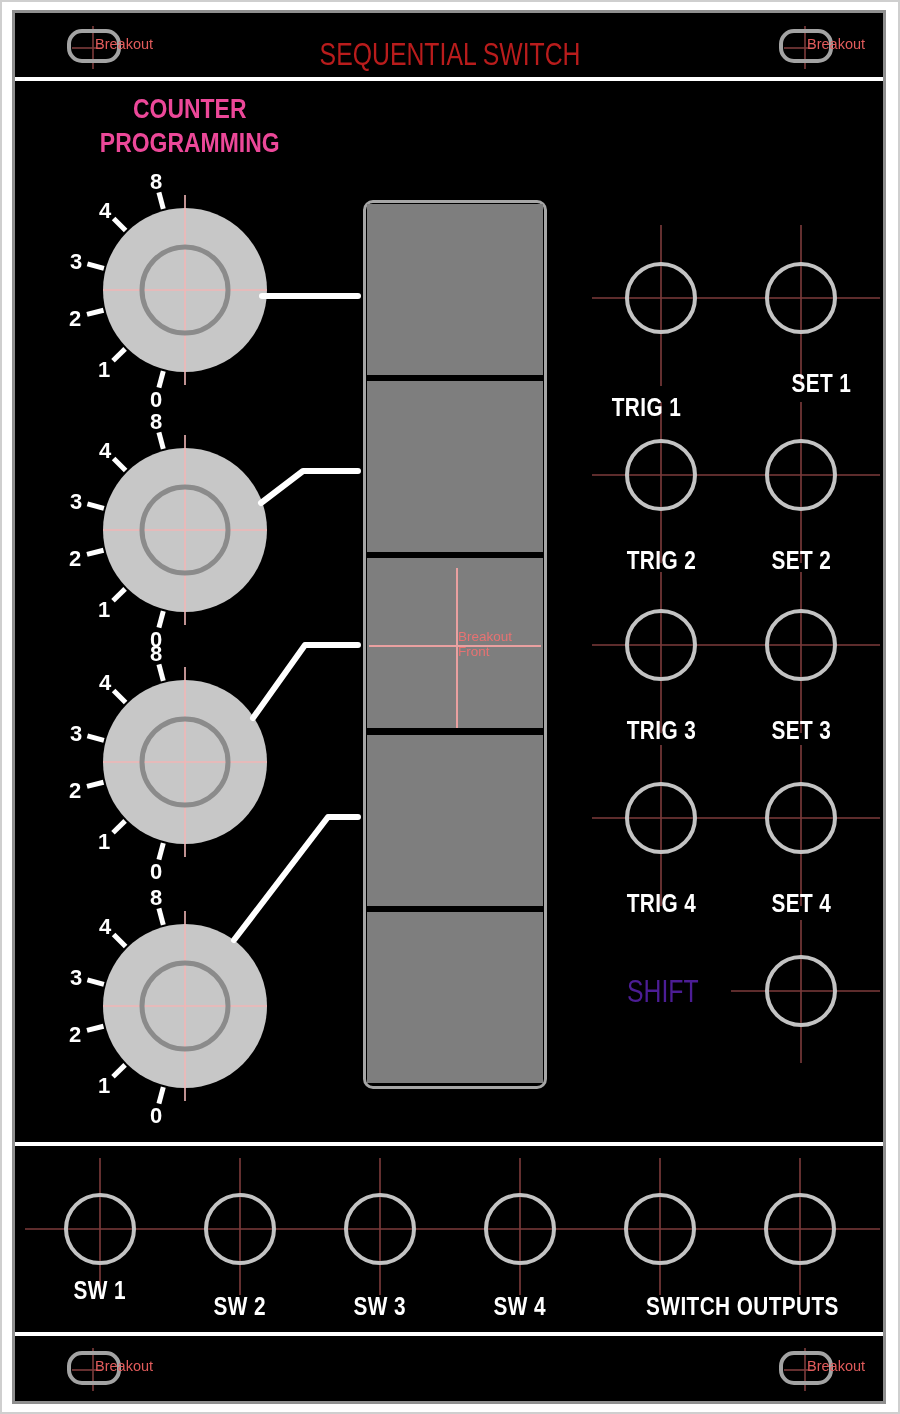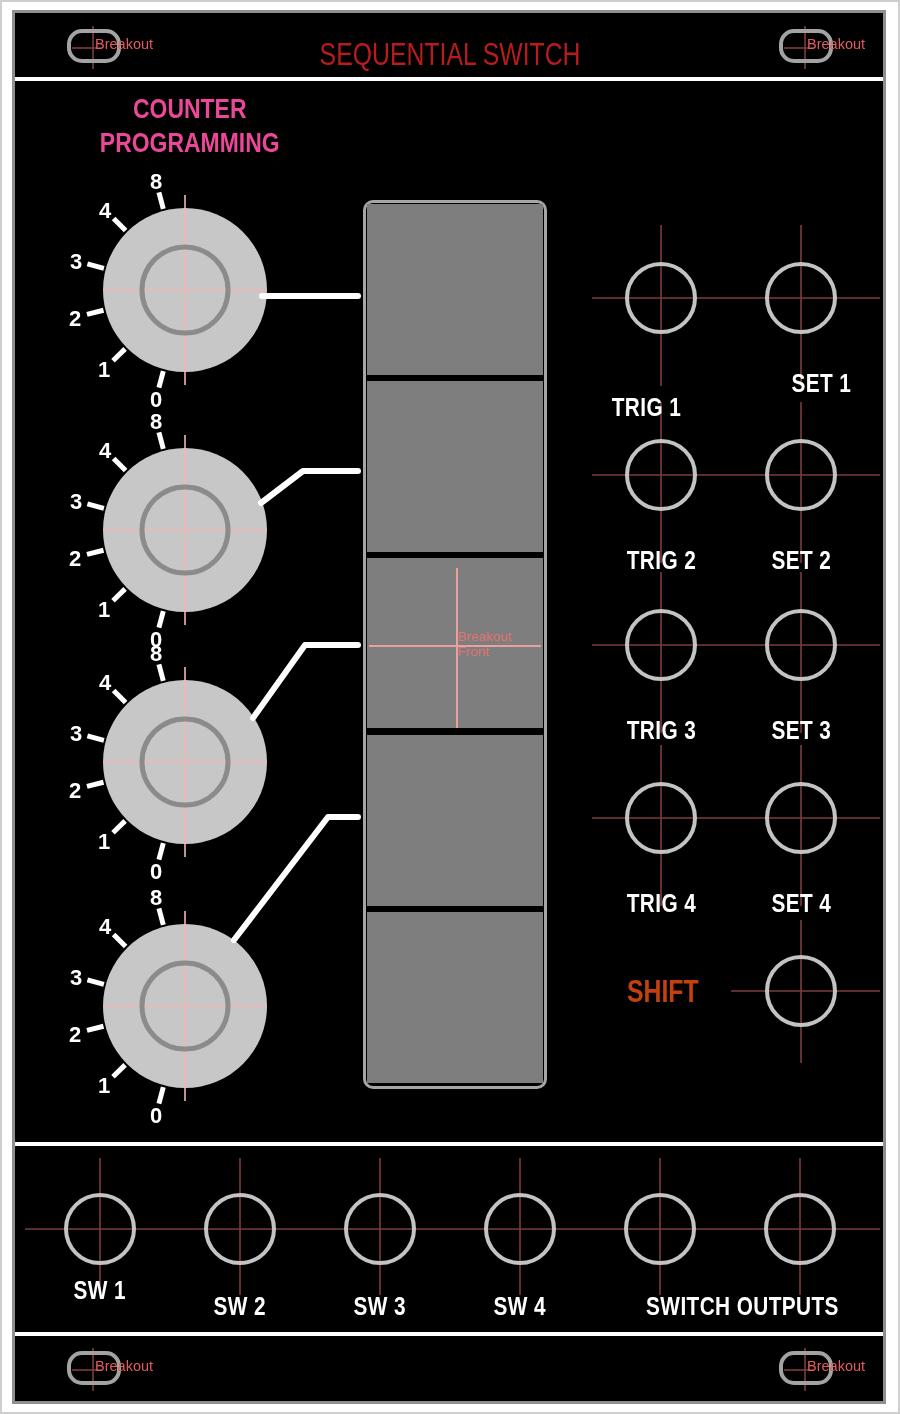--- a/index.html
+++ b/index.html
@@ -13,21 +13,21 @@
   .title{position:absolute;left:0;right:0;top:28px;text-align:center;color:#b91c1c;
          font-weight:normal;font-size:31px;line-height:36px;z-index:2;margin-top:9px;}
   .counter-title{position:absolute;left:40px;width:300px;top:92px;text-align:center;color:#ec4899;
          font-weight:bold;font-size:27px;line-height:34px;z-index:2;}
   .footer-title{position:absolute;left:0;right:0;top:1349px;text-align:center;color:#fff;
          font-weight:bold;font-size:30px;line-height:36px;z-index:2;}
   .jack{position:absolute;width:72px;height:72px;border:4px solid #c3c3c3;border-radius:50%;
         box-sizing:border-box;background:transparent;z-index:2;}
   .jack-label{position:absolute;text-align:center;color:#fff;font-weight:bold;font-size:26px;
         letter-spacing:.5px;z-index:2;}
-  .shift-label{position:absolute;text-align:center;color:#c2410c;font-weight:bold;font-size:31px;z-index:2;}
+  .shift-label{position:absolute;text-align:center;color:#4c1d95;font-weight:normal;font-size:31px;z-index:2;}
   .outputs-label{position:absolute;text-align:center;color:#fff;font-weight:bold;font-size:26px;
         letter-spacing:.5px;z-index:2;}
   .slot{position:absolute;width:54px;height:34px;border:4px solid #a3a3a3;border-radius:15px;
         box-sizing:border-box;z-index:2;}
   .slot-label{position:absolute;font-size:14.5px;color:#e25c5c;z-index:2;white-space:nowrap;}
   .strip{position:absolute;left:363px;top:200px;width:184px;height:889px;border:3px solid #a6a6a6;
         border-radius:10px;background:#000;box-sizing:border-box;z-index:2;}
   .seg{position:absolute;left:1px;width:176px;background:#7e7e7e;}
   .bf-h{position:absolute;left:3px;top:442px;width:172px;height:2px;background:#e9a0a0;z-index:3;}
   .bf-v{position:absolute;left:90px;top:365px;width:2px;height:160px;background:#e9a0a0;z-index:3;}

